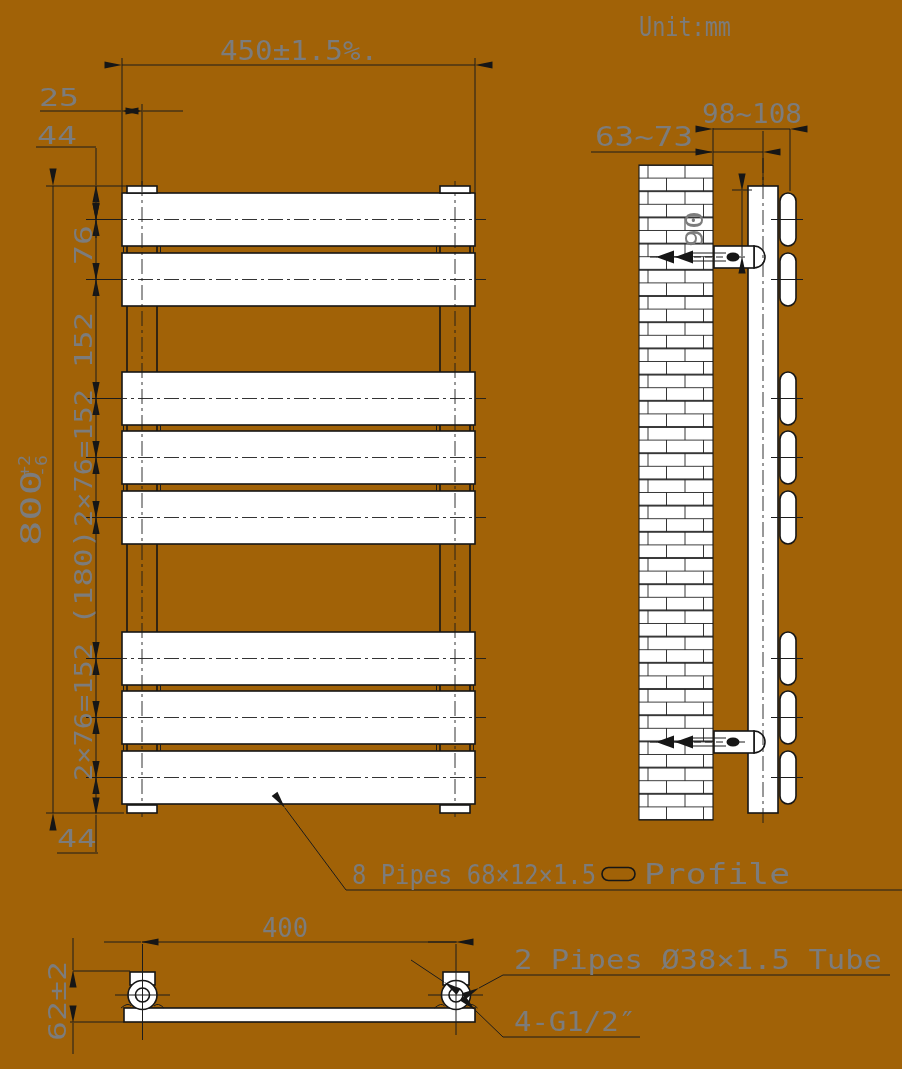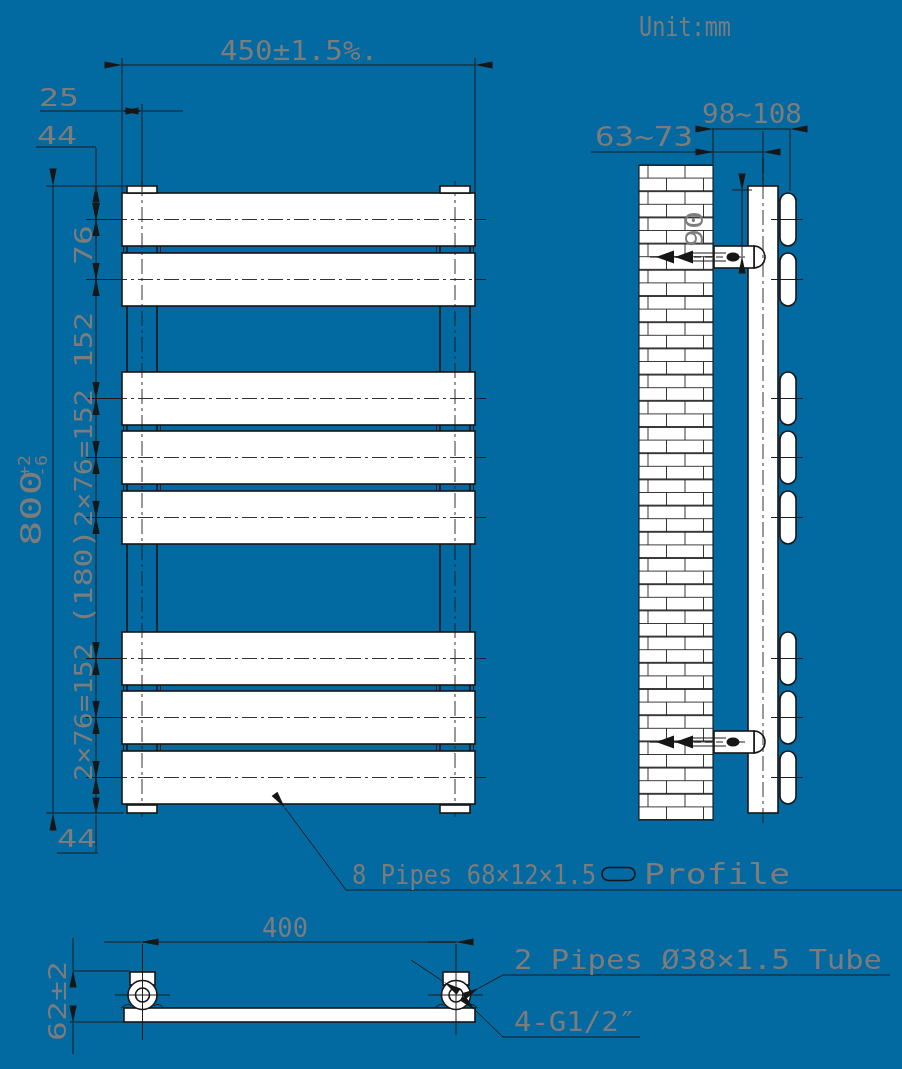--- a/index.html
+++ b/index.html
@@ -1,16 +1,16 @@
 <!DOCTYPE html>
 <html><head>
 <meta charset="utf-8">
 <style>
   html,body{margin:0;padding:0;background:#ffffff;}
-  #stage{position:relative;width:902px;height:1069px;background:#0369a1;overflow:hidden;}
+  #stage{position:relative;width:902px;height:1069px;background:#a16207;overflow:hidden;}
   svg{position:absolute;left:0;top:0;}
   .ln{stroke:#161616;stroke-width:1.6;fill:none;}
   .lnf{stroke:#161616;stroke-width:1.6;fill:#ffffff;}
   .tn{stroke:#1c1c1c;stroke-width:1;fill:none;}
   .cl{stroke:#1c1c1c;stroke-width:.9;fill:none;stroke-dasharray:15 4 3 4;}
   .dash{stroke-dasharray:7 4;}
   .dk{fill:#161616;stroke:none;}
   text{font-family:"DejaVu Sans Mono","Liberation Mono",monospace;fill:#7c7c7c;}
   .mid{text-anchor:middle;}
 </style>

